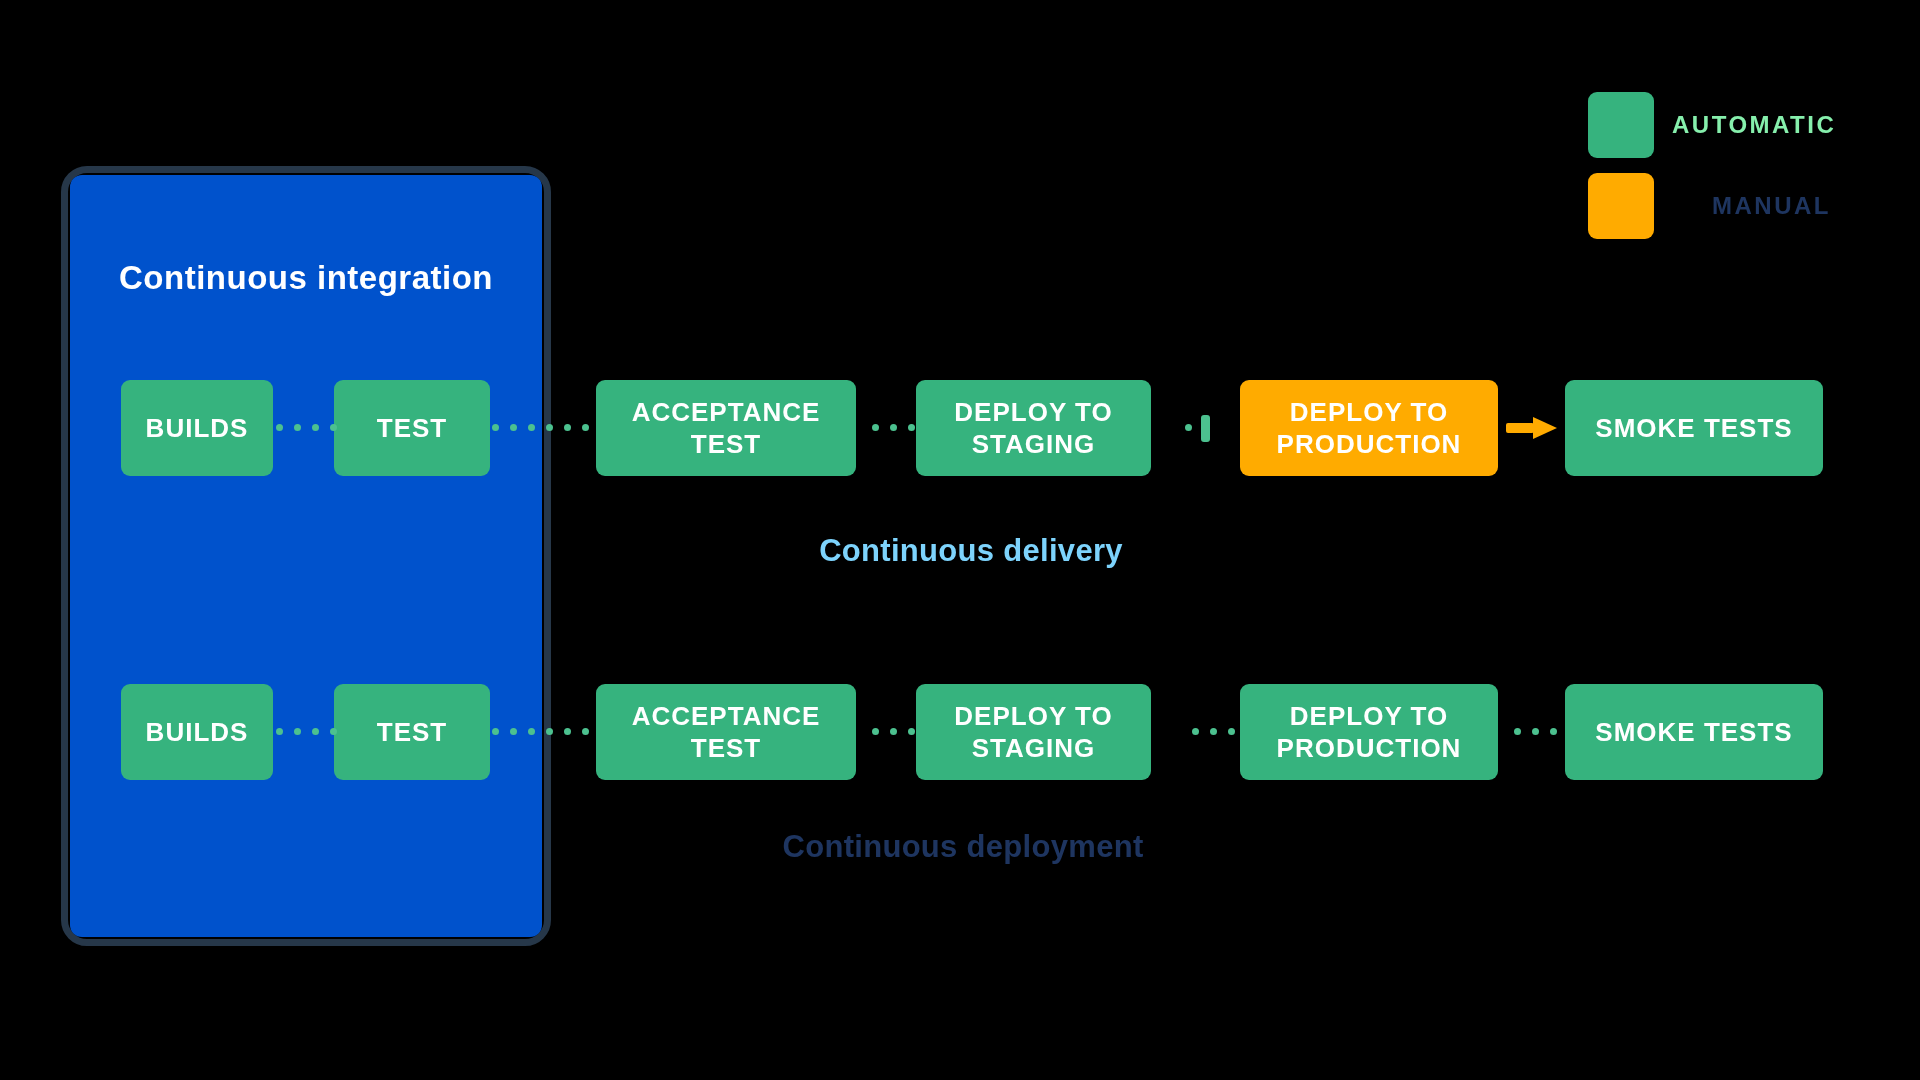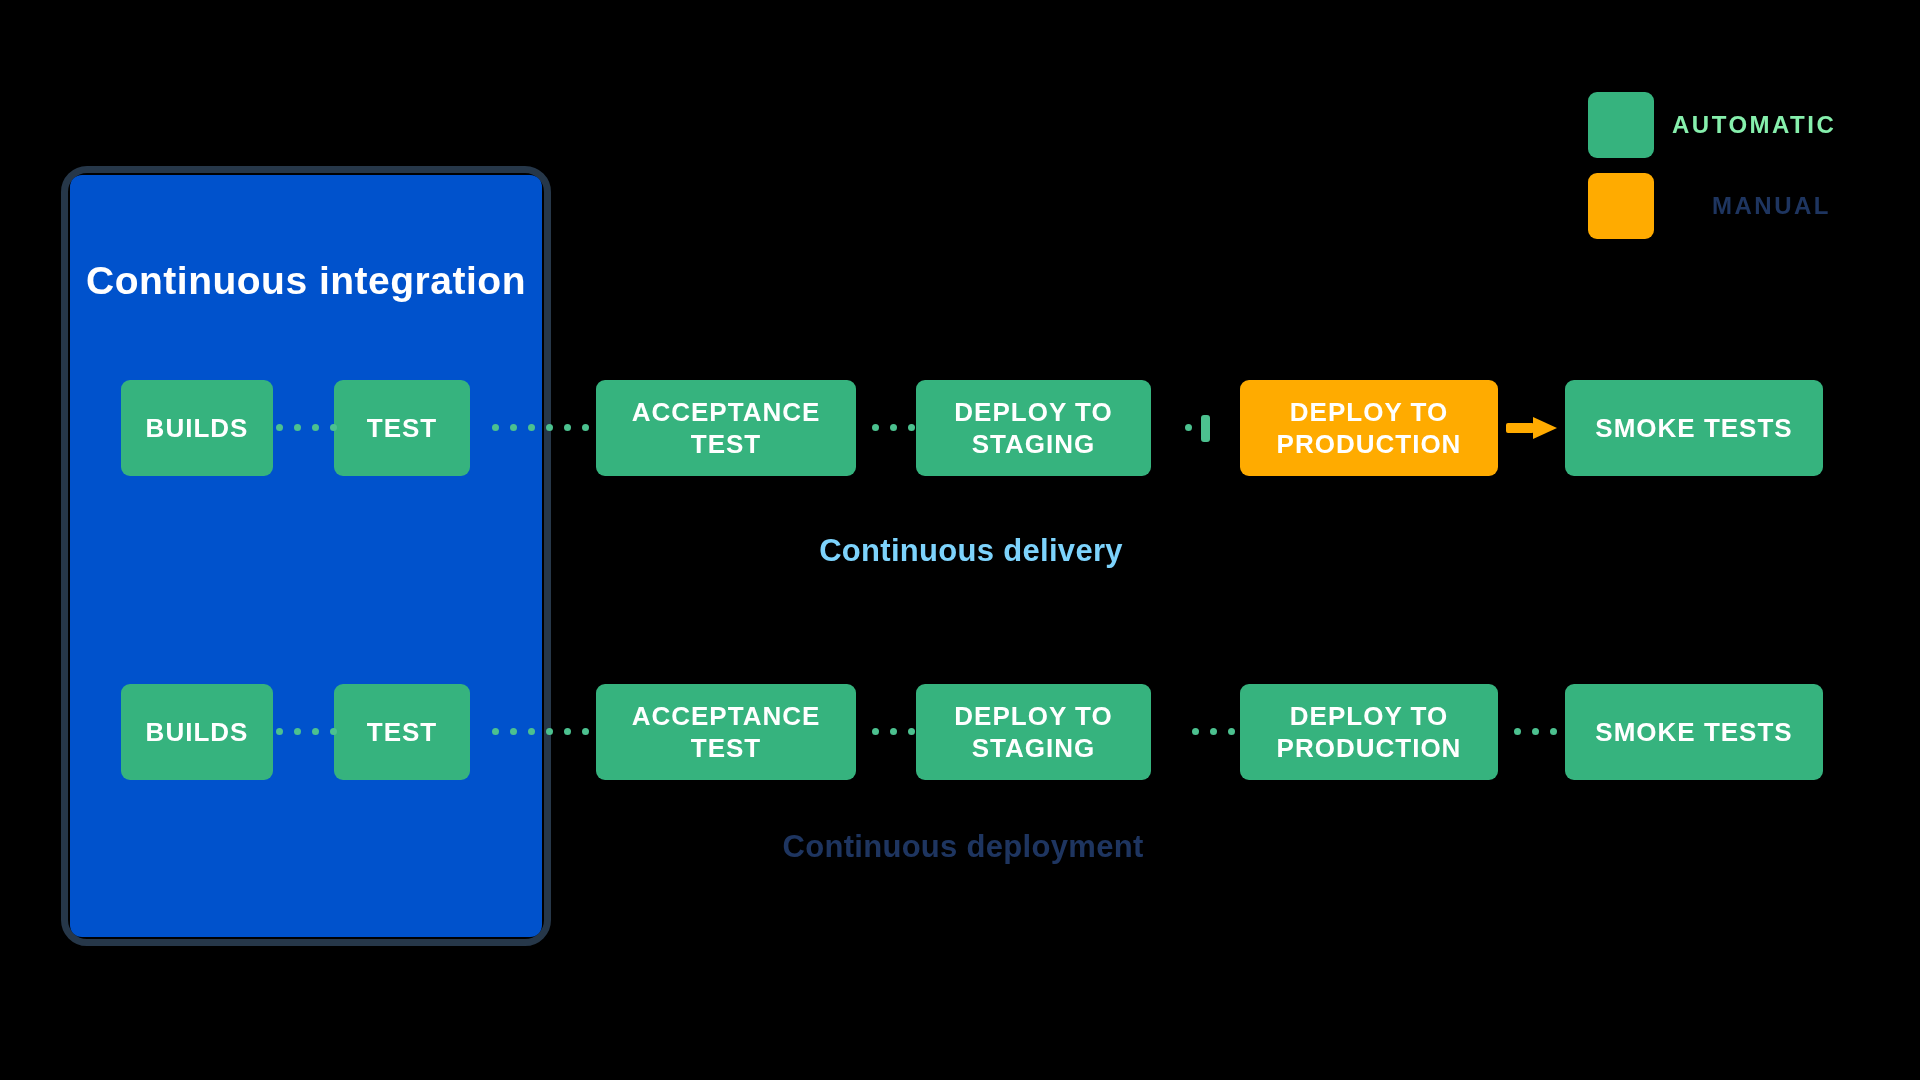--- a/index.html
+++ b/index.html
@@ -16,21 +16,21 @@
     position:absolute;left:61px;top:166px;width:490px;height:780px;
     box-sizing:border-box;border:7px solid #263749;border-radius:26px;
   }
   .ci-box{
     position:absolute;left:70px;top:175px;width:472px;height:762px;
     border-radius:12px;background:#0052CC;
   }
   .ci-title{
     position:absolute;left:0;right:0;top:84px;
     text-align:center;color:#fff;
-    font-size:39px;font-weight:600;letter-spacing:.5px;
+    font-size:33px;font-weight:600;letter-spacing:.5px;
   }
 
   
   .legend-row{position:absolute;left:1588px;display:flex;align-items:center;}
   .legend-row.first{top:92px;}
   .legend-row.second{top:173px;gap:40px;}
   .swatch{width:66px;height:66px;border-radius:9px;display:inline-block;}
   .legend-label{
     margin-left:18px;font-size:24px;font-weight:700;letter-spacing:2.5px;
   }
@@ -39,21 +39,21 @@
   .stage{
     position:absolute;height:96px;border-radius:9px;
     display:flex;align-items:center;justify-content:center;
     text-align:center;color:#fff;
     font-size:26px;font-weight:700;letter-spacing:1px;line-height:1.25;
     padding:0 10px;box-sizing:border-box;
   }
   .r1{top:380px;}
   .r2{top:684px;}
   .x-builds{left:121px;width:152px;}
-  .x-test{left:334px;width:136px;}
+  .x-test{left:334px;width:156px;}
   .x-accept{left:596px;width:260px;}
   .x-staging{left:916px;width:235px;}
   .x-prod{left:1240px;width:258px;}
   .x-smoke{left:1565px;width:258px;}
 
   
   .dots{position:absolute;display:flex;gap:11px;z-index:5;}
   .dots i{width:7px;height:7px;border-radius:50%;background:currentColor;display:block;}
   .y1{top:424px;}
   .y2{top:728px;}

